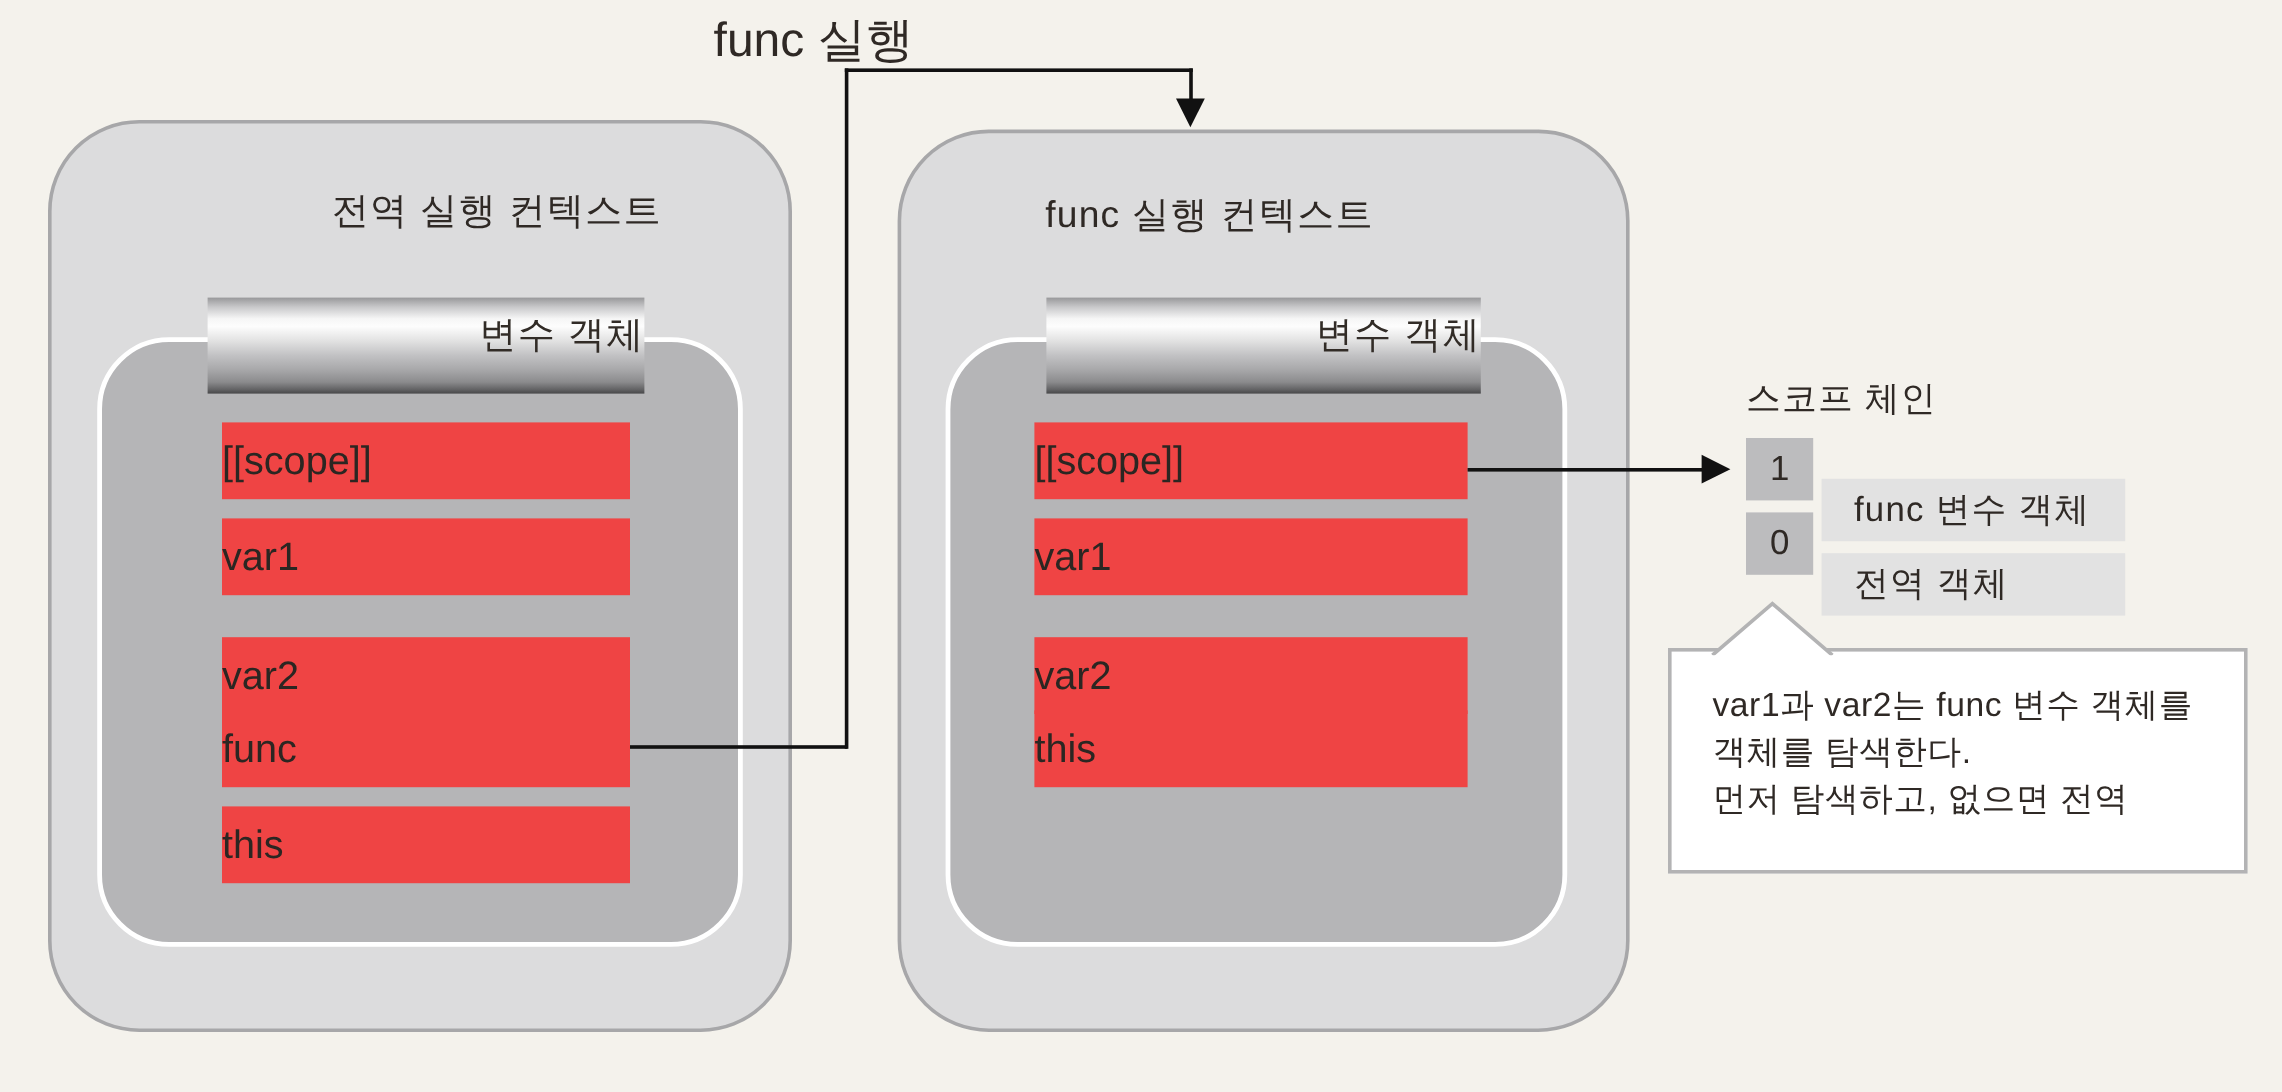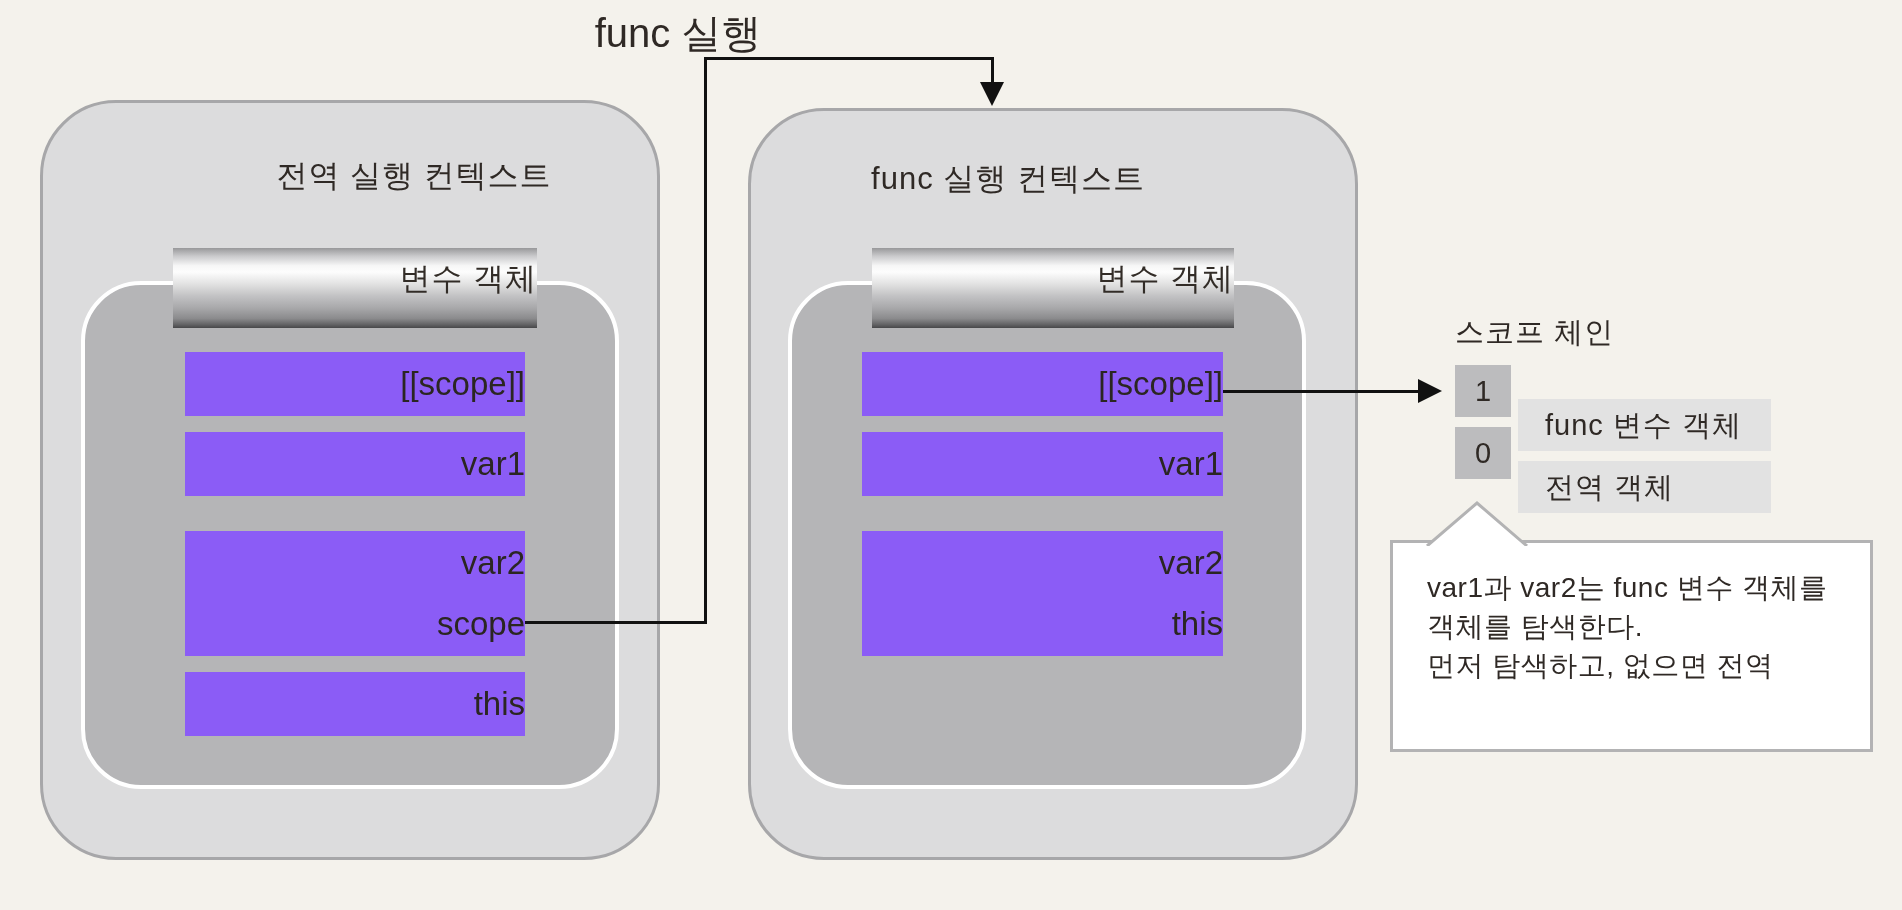--- a/index.html
+++ b/index.html
@@ -43,21 +43,21 @@
   .vo-bar{
     position:absolute;height:80px;line-height:62px;text-align:right;
     font-size:31px;letter-spacing:1px;color:#322c27;
     background:linear-gradient(180deg,#98989a 0%,#c9c9cb 10%,#f6f6f6 22%,#fdfdfd 30%,#e2e2e2 45%,#c2c2c4 60%,#a8a8aa 75%,#8b8b8d 88%,#616163 96%,#474749 100%);
   }
   #bar-global{left:173px;top:248px;width:364px;}
   #bar-func{left:872px;top:248px;width:362px;}
 
   
   .slot{
-    position:absolute;height:64px;background:#8b5cf6;line-height:64px;text-align:right;
+    position:absolute;height:64px;background:#ef4444;line-height:64px;text-align:left;
     font-size:33px;color:#2b2622;
   }
   .col-l{left:185px;width:340px;}
   .col-r{left:862px;width:361px;}
   .r0{top:352px}.r1{top:432px}.r2{top:531px}.r3{top:592px}.r4{top:672px}
 
   
   .line{position:absolute;background:#111111;z-index:6;}
   #ln-func-exit{left:525px;top:621px;width:181px;height:3px;}
   #ln-func-vert{left:704px;top:57px;width:3px;height:567px;}
@@ -77,42 +77,42 @@
     text-align:center;line-height:52px;font-size:29px;
   }
   .sc-label{
     position:absolute;left:1518px;width:253px;height:52px;background:#e2e2e2;
     line-height:52px;font-size:29px;padding-left:27px;box-sizing:border-box;letter-spacing:1px;margin-top:34px;
   }
   .sc-r0{top:365px}.sc-r1{top:427px}
 
   
   #bubble{
-    position:absolute;left:1390px;top:540px;width:483px;height:212px;
+    position:absolute;left:1390px;top:540px;width:483px;height:188px;
     background:#ffffff;border:3px solid #b3b3b4;box-sizing:border-box;
   }
   #bubble-tail{position:absolute;left:1425px;top:500px;z-index:3;}
   .bubble-line{font-size:28px;line-height:39px;letter-spacing:0.5px;}
   #bubble-text{padding:25px 20px 0 34px;}
 </style>
 </head>
 <body>
 
 <div id="stage">
 
   <div id="top-label">func 실행</div>
 
   <div id="ctx-global" class="ctx-outer"></div>
   <div id="title-global" class="ctx-title">전역 실행 컨텍스트</div>
   <div id="inner-global" class="ctx-inner"></div>
   <div id="bar-global" class="vo-bar">변수 객체</div>
   <div class="slot col-l r0">[[scope]]</div>
   <div class="slot col-l r1">var1</div>
   <div class="slot col-l r2">var2</div>
-  <div class="slot col-l r3">scope</div>
+  <div class="slot col-l r3">func</div>
   <div class="slot col-l r4">this</div>
 
   <div id="ctx-func" class="ctx-outer"></div>
   <div id="title-func" class="ctx-title">func 실행 컨텍스트</div>
   <div id="inner-func" class="ctx-inner"></div>
   <div id="bar-func" class="vo-bar">변수 객체</div>
   <div class="slot col-r r0">[[scope]]</div>
   <div class="slot col-r r1">var1</div>
   <div class="slot col-r r2">var2</div>
   <div class="slot col-r r3">this</div>

